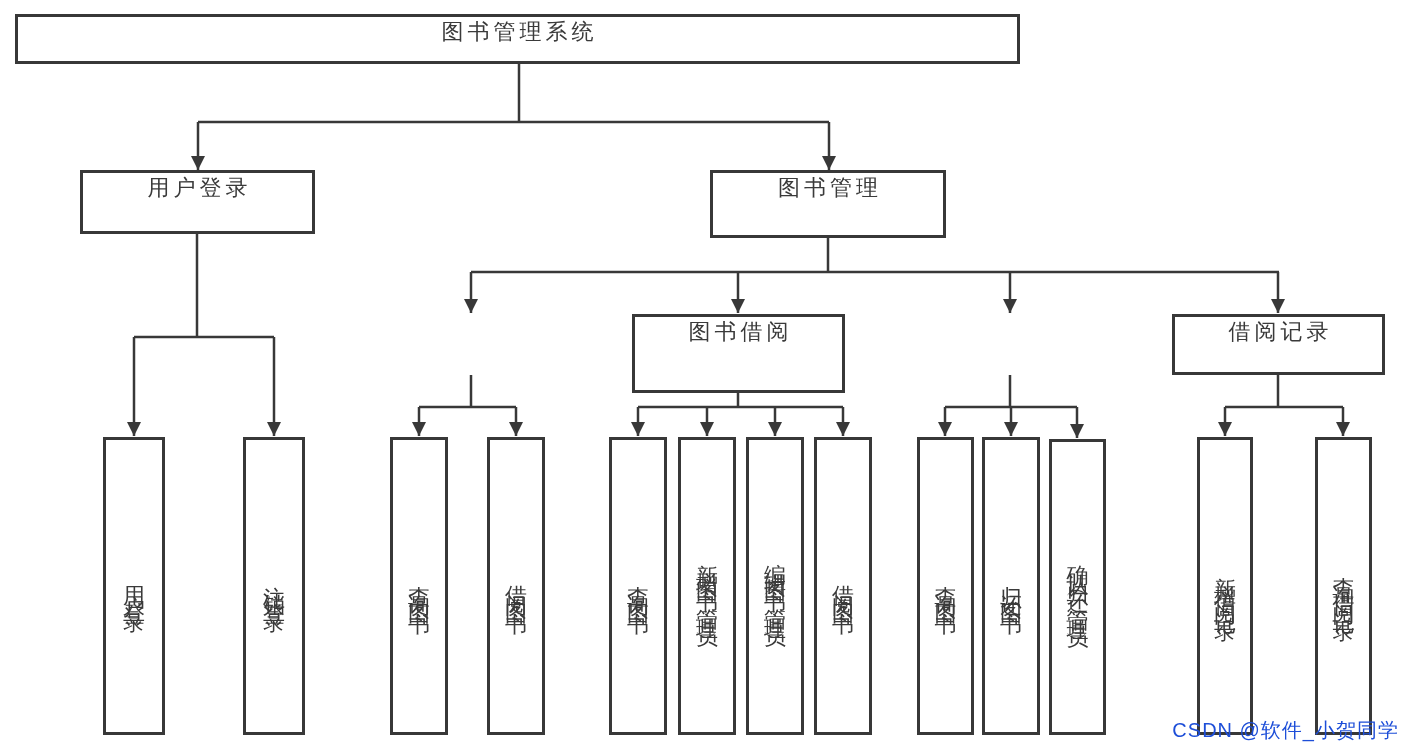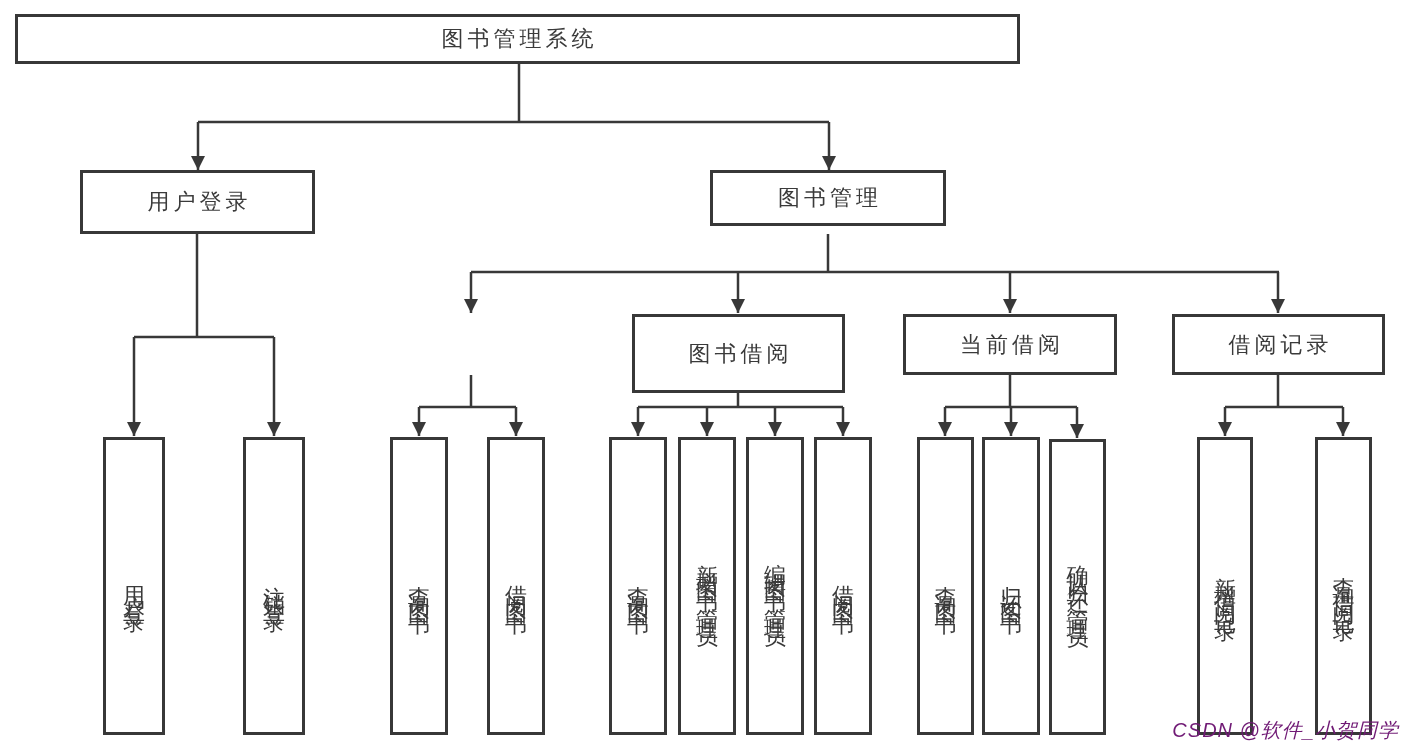--- a/index.html
+++ b/index.html
@@ -14,21 +14,20 @@
     height: 747px;
     background: #ffffff;
     overflow: hidden;
   }
   .node {
     position: absolute;
     box-sizing: border-box;
     background: #ffffff;
     border: 3px solid #383838;
     display: flex;
-    align-items: center;
     justify-content: center;
     color: #3a3a3a;
     font-size: 22px;
     letter-spacing: 4px;
     text-align: center;
     z-index: 2;
   }
   .node .hlabel {
     white-space: nowrap;
     text-indent: 4px; 
@@ -61,25 +60,24 @@
     fill: none;
     stroke: #383838;
     stroke-width: 2.5;
     marker-end: url(#arrowhead);
   }
   #watermark {
     position: absolute;
     right: 6px;
     bottom: 3px;
     font-size: 20px;
-    color: #701a75;
+    color: #1d4ed8;
     letter-spacing: 1px;
     z-index: 3;
     white-space: nowrap;
-    font-style: italic;
   }
 </style>
 </head>
 <body>
 
 <div id="stage">
 
   <svg id="connectors" viewBox="0 0 1405 747" xmlns="http://www.w3.org/2000/svg">
     <defs>
       <marker id="arrowhead" viewBox="0 0 10 10" refX="10" refY="5" markerWidth="20" markerHeight="14" orient="auto" markerUnits="userSpaceOnUse">
@@ -117,29 +115,26 @@
     <path class="arrowline" d="M1343,407 V436"></path>
   </svg>
 
   <div class="node" style="left:15px; top:14px; width:1005px; height:50px;">
     <span class="hlabel">图书管理系统</span>
   </div>
 
   <div class="node" style="left:80px; top:170px; width:235px; height:64px;">
     <span class="hlabel">用户登录</span>
   </div>
-  <div class="node" style="left:710px; top:170px; width:236px; height:56px;">
+  <div class="node" style="left:710px; top:170px; width:236px; height:68px;">
     <span class="hlabel">图书管理</span>
   </div>
 
   <div class="node" style="left:632px; top:314px; width:213px; height:79px;">
     <span class="hlabel">图书借阅</span>
-  </div>
-  <div class="node" style="left:903px; top:314px; width:214px; height:61px;">
-    <span class="hlabel">当前借阅</span>
   </div>
   <div class="node" style="left:1172px; top:314px; width:213px; height:61px;">
     <span class="hlabel">借阅记录</span>
   </div>
 
   <div class="node leaf" style="left:103px; top:437px; width:62px; height:298px;">
     <span class="vlabel">用户登录</span>
   </div>
   <div class="node leaf" style="left:243px; top:437px; width:62px; height:298px;">
     <span class="vlabel">注销登录</span>

